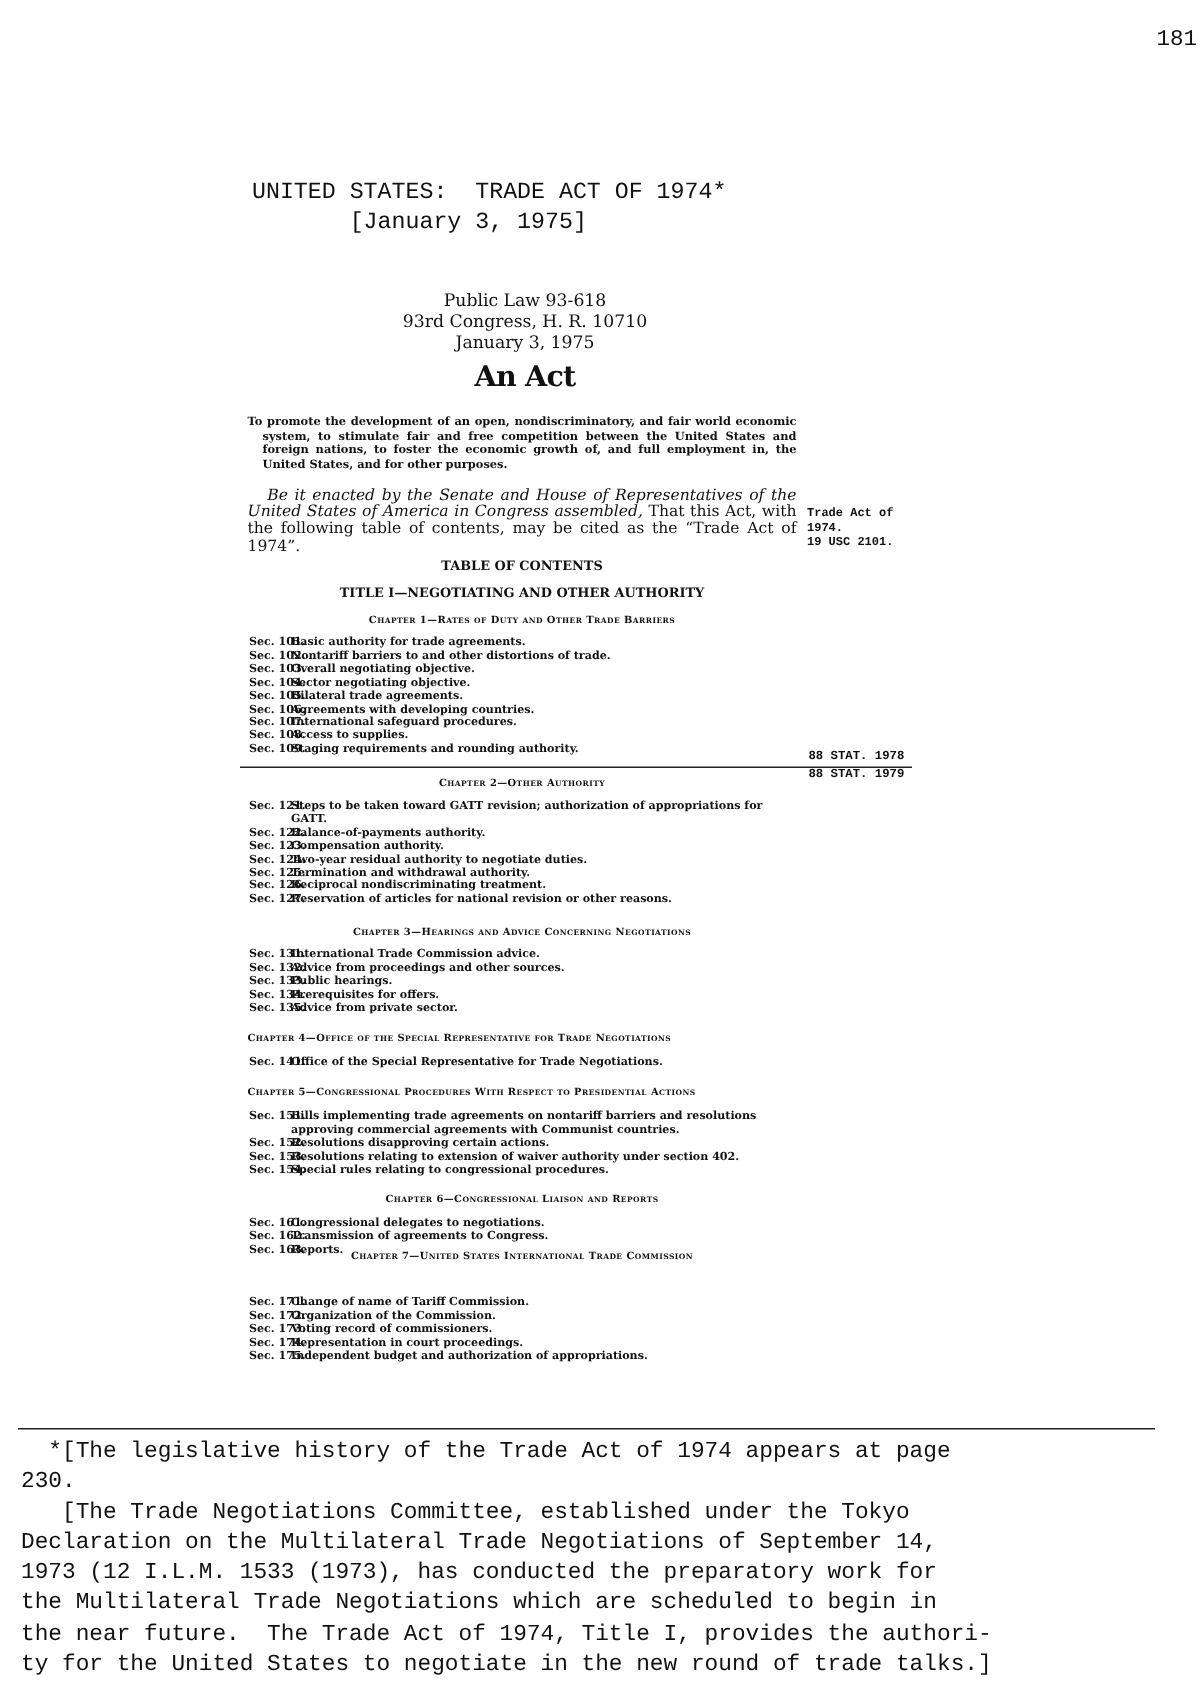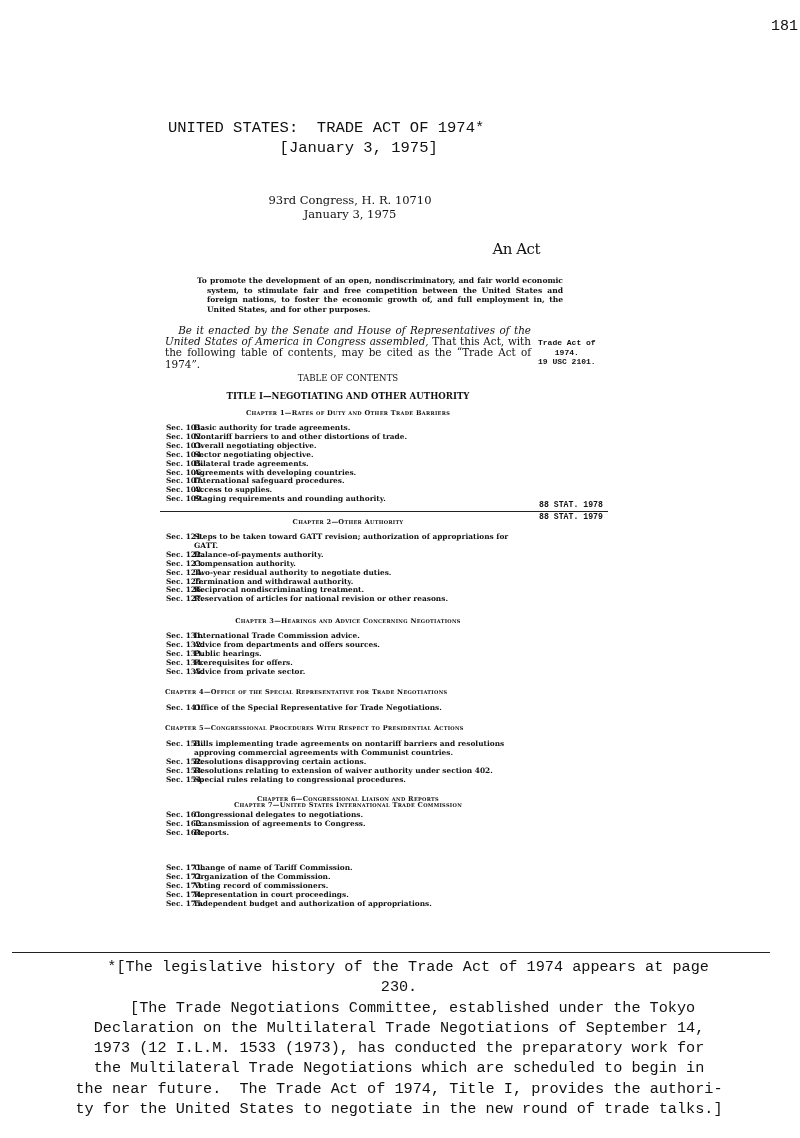--- a/index.html
+++ b/index.html
@@ -1,29 +1,29 @@
 <!DOCTYPE html>
 <html><head>
 <meta charset="utf-8">
 <style>
   html, body { margin: 0; padding: 0; background: #fff; }
   body { width: 800px; height: 1138px; position: relative; overflow: hidden; color: #111; }
   .mono { font-family: "Liberation Mono", "DejaVu Sans Mono", monospace; }
   .serif { font-family: "DejaVu Serif", "Liberation Serif", serif; }
-  .abs { position: absolute; text-align: center; }
+  .abs { position: absolute; }
   #page-num { top: 18px; right: 2px; font-size: 15px; }
   #main-title { top: 118px; left: 168px; font-size: 15.5px; line-height: 20px; white-space: pre; }
   #pl-block { top: 193px; left: 160px; width: 380px; text-align: center; font-size: 11.5px; line-height: 14px; }
-  #an-act { top: 240px; left: 160px; width: 380px; text-align: right; font-size: 15px; font-weight: normal; font-family: "DejaVu Serif", serif; letter-spacing: -0.5px; }
-  #purpose { top: 276px; left: 165px; width: 366px; font-size: 7.6px; line-height: 9.6px; font-weight: bold; text-align: justify; margin-left: 32px; }
+  #an-act { top: 240px; left: 160px; width: 380px; text-align: center; font-size: 19px; font-weight: bold; font-family: "DejaVu Serif", serif; letter-spacing: -0.5px; }
+  #purpose { top: 276px; left: 165px; width: 366px; font-size: 7.6px; line-height: 9.6px; font-weight: bold; text-align: justify; }
   #purpose .hang { padding-left: 10px; text-indent: -10px; }
   #enact { top: 325px; left: 165px; width: 366px; font-size: 10.4px; line-height: 11.2px; text-align: justify; }
   #enact i { font-style: italic; }
   #margin-note { top: 338px; left: 538px; font-size: 8px; line-height: 9.6px; font-weight: bold; }
-  #toc-head { top: 373px; left: 165px; width: 366px; text-align: center; font-size: 8.6px; font-weight: normal; }
+  #toc-head { top: 373px; left: 165px; width: 366px; text-align: center; font-size: 8.6px; font-weight: bold; }
   #title-head { top: 391px; left: 165px; width: 366px; text-align: center; font-size: 8.6px; font-weight: bold; }
   .chap { position: absolute; left: 165px; width: 366px; text-align: center; font-size: 6.6px; font-weight: bold; font-variant: small-caps; letter-spacing: 0.3px; }
   .chap.left { text-align: left; }
   .secs { position: absolute; left: 166px; width: 370px; font-size: 7.4px; line-height: 8.9px; font-weight: bold; }
   .sec-row { display: flex; }
   .sec-num { width: 28px; flex: none; white-space: nowrap; }
   .sec-text { flex: 1; }
   #stat-rule { top: 511px; left: 160px; width: 448px; border-top: 1px solid #222; }
   #stat1 { top: 500px; left: 539px; font-size: 8.2px; font-weight: bold; }
   #stat2 { top: 512px; left: 539px; font-size: 8.2px; font-weight: bold; }
@@ -35,20 +35,21 @@
 <body>
 
 <div>
 
   <div id="page-num" class="abs mono">181</div>
 
   <div id="main-title" class="abs mono"><span>UNITED STATES:  TRADE ACT OF 1974*</span>
 <span>       [January 3, 1975]</span></div>
 
   <div id="pl-block" class="abs serif">
+    <div>Public Law 93-618</div>
     <div>93rd Congress, H. R. 10710</div>
     <div>January 3, 1975</div>
   </div>
 
   <div id="an-act" class="abs">An Act</div>
 
   <div id="purpose" class="abs serif">
     <div class="hang">To promote the development of an open, nondiscriminatory, and fair world economic system, to stimulate fair and free competition between the United States and foreign nations, to foster the economic growth of, and full employment in, the United States, and for other purposes.</div>
   </div>
 
@@ -140,21 +141,21 @@
   </div>
 
   <div class="chap serif" style="top:617px;">Chapter 3—Hearings and Advice Concerning Negotiations</div>
   <div class="secs serif" style="top:632px;">
     <div class="sec-row">
         <span class="sec-num">Sec. 131.</span>
         <span class="sec-text">International Trade Commission advice.</span>
       </div>
     <div class="sec-row">
         <span class="sec-num">Sec. 132.</span>
-        <span class="sec-text">Advice from departments and offers sources.</span>
+        <span class="sec-text">Advice from proceedings and other sources.</span>
       </div>
     <div class="sec-row">
         <span class="sec-num">Sec. 133.</span>
         <span class="sec-text">Public hearings.</span>
       </div>
     <div class="sec-row">
         <span class="sec-num">Sec. 134.</span>
         <span class="sec-text">Prerequisites for offers.</span>
       </div>
     <div class="sec-row">
@@ -200,21 +201,21 @@
     <div class="sec-row">
         <span class="sec-num">Sec. 162.</span>
         <span class="sec-text">Transmission of agreements to Congress.</span>
       </div>
     <div class="sec-row">
         <span class="sec-num">Sec. 163.</span>
         <span class="sec-text">Reports.</span>
       </div>
   </div>
 
-  <div class="chap serif" style="top:801px;">Chapter 7—United States International Trade Commission</div>
+  <div class="chap serif" style="top:833px;">Chapter 7—United States International Trade Commission</div>
   <div class="secs serif" style="top:864px;">
     <div class="sec-row">
         <span class="sec-num">Sec. 171.</span>
         <span class="sec-text">Change of name of Tariff Commission.</span>
       </div>
     <div class="sec-row">
         <span class="sec-num">Sec. 172.</span>
         <span class="sec-text">Organization of the Commission.</span>
       </div>
     <div class="sec-row">

